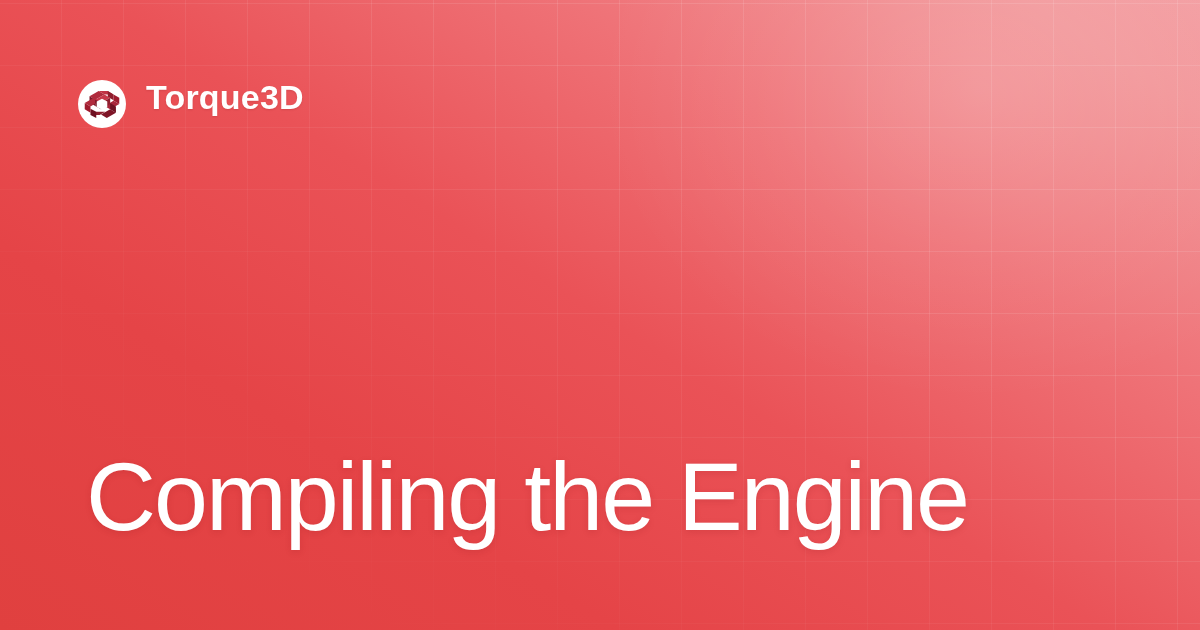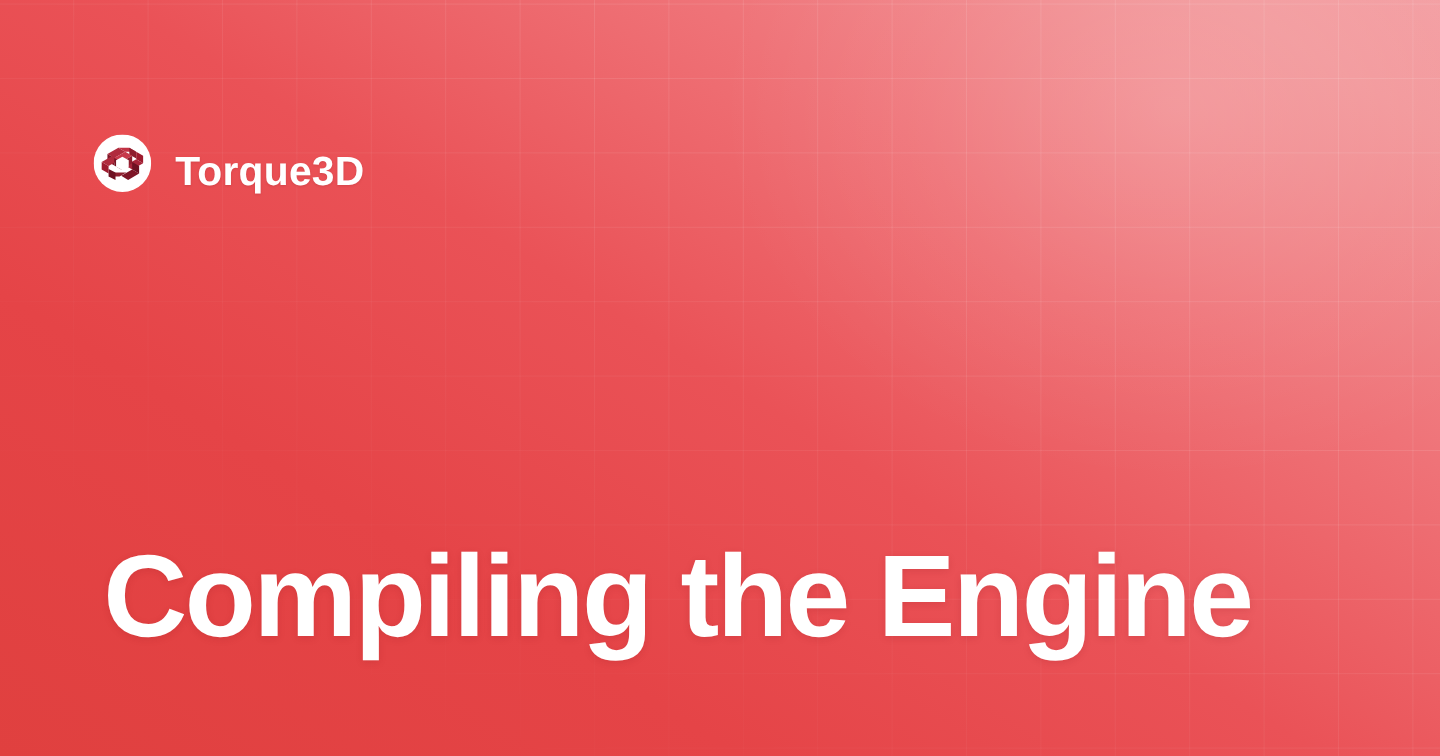--- a/index.html
+++ b/index.html
@@ -64,23 +64,22 @@
         rgba(255,255,255,0) 100%);
     pointer-events: none;
   }
 
   
   #brand {
     position: absolute;
     left: 78px;
     top: 80px;
     display: flex;
-    align-items: flex-end;
+    align-items: flex-start;
     gap: 20px;
-    margin-top: 32px;
   }
 
   #brand-logo {
     width: 48px;
     height: 48px;
     display: block;
     flex: 0 0 auto;
   }
 
   #brand-name {
@@ -94,21 +93,21 @@
   }
 
   
   #headline {
     position: absolute;
     left: 86px;
     right: 86px;
     bottom: 82px;
     margin: 0;
     font-size: 97px;
-    font-weight: bold;
+    font-weight: normal;
     line-height: 1.04;
     color: #ffffff;
     letter-spacing: -2.0px;
     text-shadow: 0 2px 6px rgba(140, 25, 30, 0.17);
   }
 </style>
 </head>
 <body>
 
 <div id="card">

